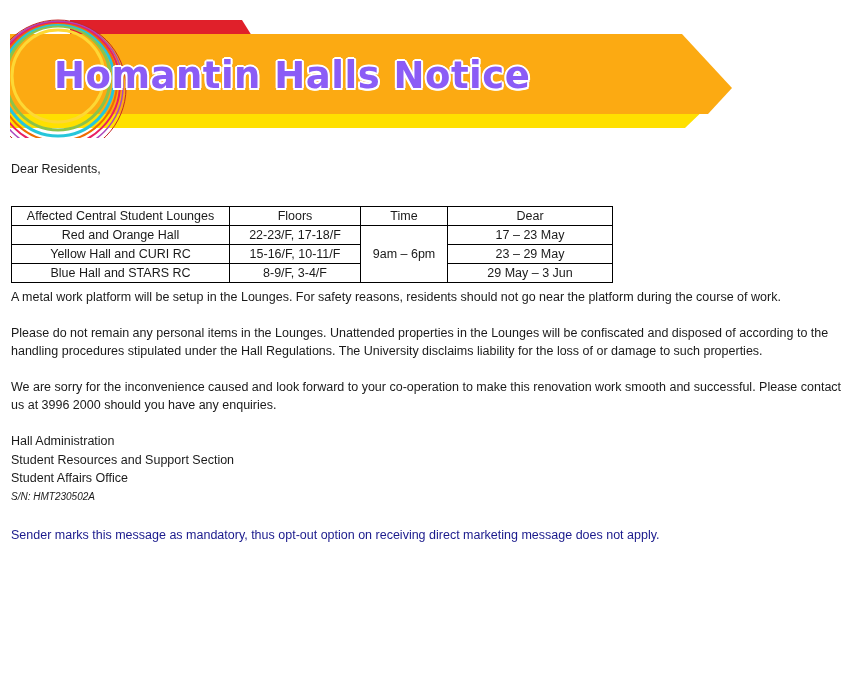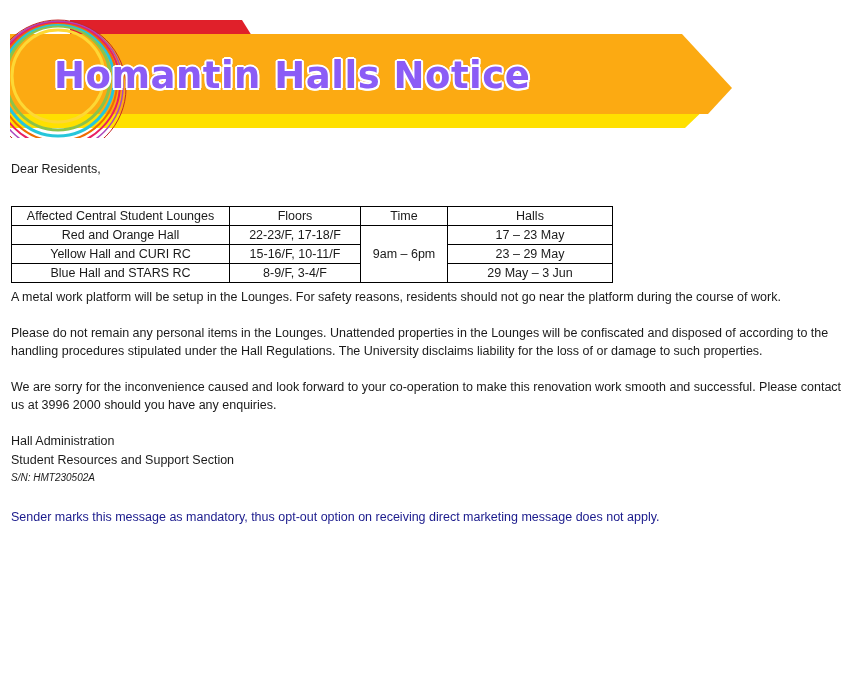--- a/index.html
+++ b/index.html
@@ -114,21 +114,21 @@
 
 <div class="content">
   <p class="greeting">Dear Residents,</p>
 
   <table class="schedule">
     <thead>
       <tr>
         <th class="col-lounge">Affected Central Student Lounges</th>
         <th class="col-floors">Floors</th>
         <th class="col-time">Time</th>
-        <th class="col-date">Halls</th>
+        <th class="col-date">Dear</th>
       </tr>
     </thead>
     <tbody>
       <tr>
         <td>Red and Orange Hall</td>
         <td>22-23/F, 17-18/F</td>
         <td rowspan="3">9am – 6pm</td>
         <td>17 – 23 May</td>
       </tr>
       <tr>
@@ -144,17 +144,18 @@
     </tbody>
   </table>
 
   <p class="para">A metal work platform will be setup in the Lounges. For safety reasons, residents should not go near the platform during the course of work.</p>
   <p class="para">Please do not remain any personal items in the Lounges. Unattended properties in the Lounges will be confiscated and disposed of according to the handling procedures stipulated under the Hall Regulations. The University disclaims liability for the loss of or damage to such properties.</p>
   <p class="para">We are sorry for the inconvenience caused and look forward to your co-operation to make this renovation work smooth and successful. Please contact us at 3996 2000 should you have any enquiries.</p>
 
   <div class="signature">
     <p>Hall Administration</p>
     <p>Student Resources and Support Section</p>
+    <p>Student Affairs Office</p>
     <p class="serial">S/N: HMT230502A</p>
   </div>
 
   <p class="disclaimer">Sender marks this message as mandatory, thus opt-out option on receiving direct marketing message does not apply.</p>
 </div>
 
 </body></html>

